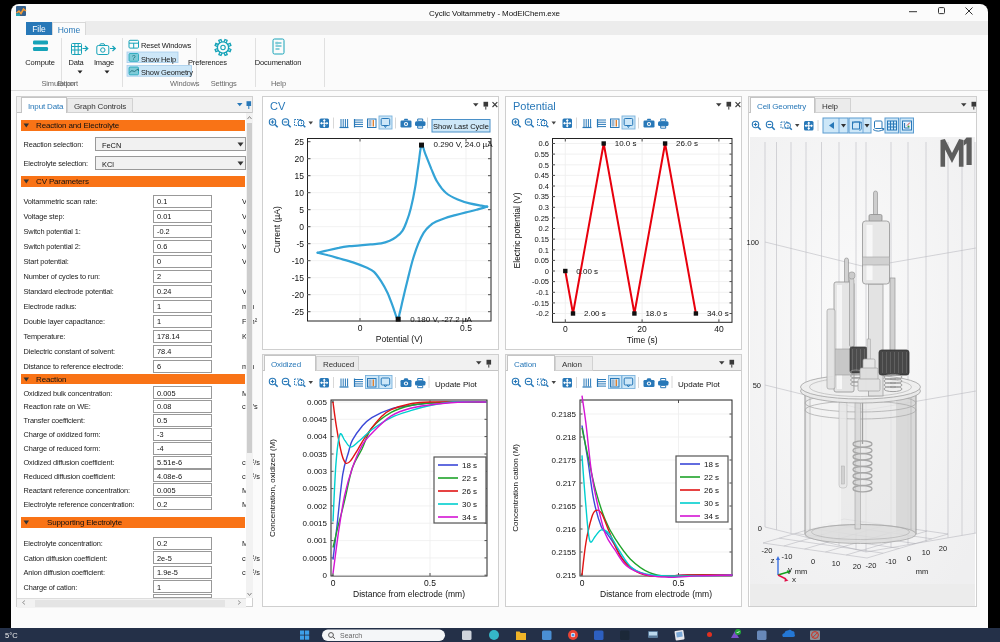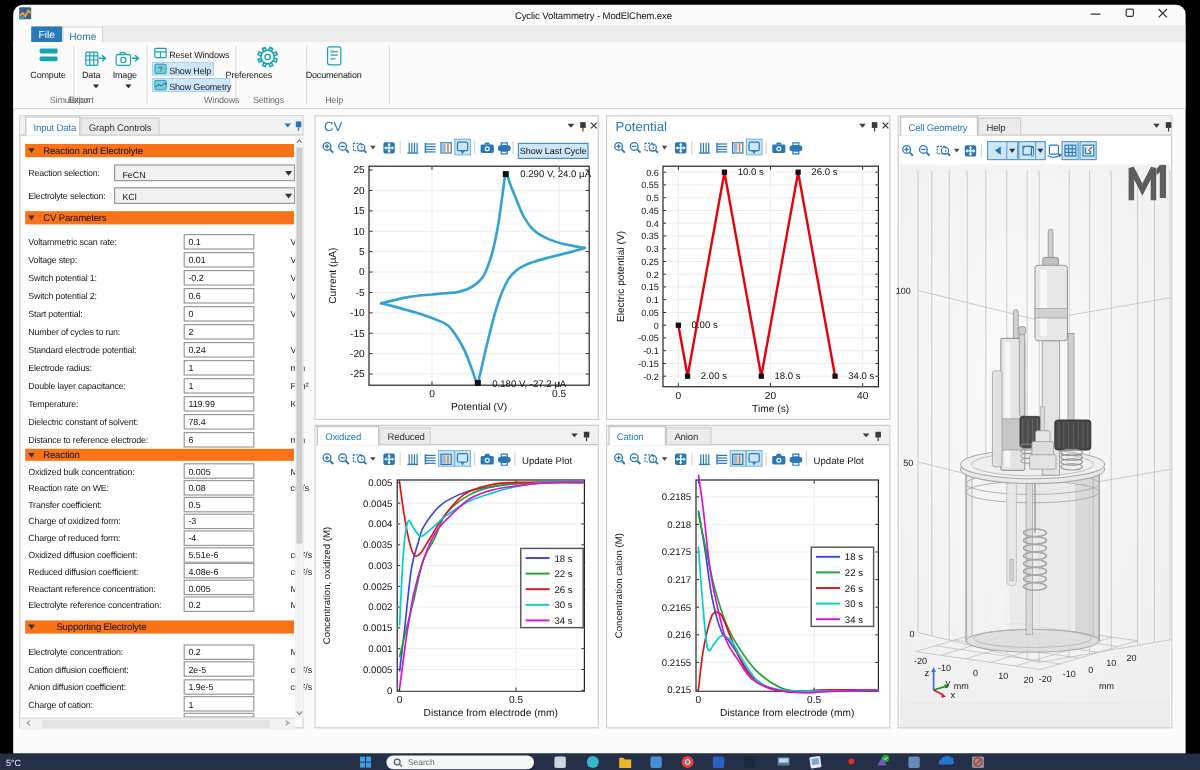--- a/index.html
+++ b/index.html
@@ -145,21 +145,21 @@
 <div class="lbl" style="left:6.5px;top:190.0px">Standard electrode potential:</div>
 <div class="inp" style="left:136px;top:187.5px;width:59px;height:13px">0.24</div>
 <div class="unit" style="left:199px;top:190.0px">V</div>
 <div class="lbl" style="left:6.5px;top:205.0px">Electrode radius:</div>
 <div class="inp" style="left:136px;top:202.5px;width:59px;height:13px">1</div>
 <div class="unit" style="left:199px;top:205.0px">mm</div>
 <div class="lbl" style="left:6.5px;top:220.0px">Double layer capacitance:</div>
 <div class="inp" style="left:136px;top:217.5px;width:59px;height:13px">1</div>
 <div class="unit" style="left:199px;top:220.0px">F/m²</div>
 <div class="lbl" style="left:6.5px;top:235.0px">Temperature:</div>
-<div class="inp" style="left:136px;top:232.5px;width:59px;height:13px">119.99</div>
+<div class="inp" style="left:136px;top:232.5px;width:59px;height:13px">178.14</div>
 <div class="unit" style="left:199px;top:235.0px">K</div>
 <div class="lbl" style="left:6.5px;top:250.0px">Dielectric constant of solvent:</div>
 <div class="inp" style="left:136px;top:247.5px;width:59px;height:13px">78.4</div>
 <div class="lbl" style="left:6.5px;top:265.0px">Distance to reference electrode:</div>
 <div class="inp" style="left:136px;top:262.5px;width:59px;height:13px">6</div>
 <div class="unit" style="left:199px;top:265.0px">mm</div>
 <div class="sect" style="left:4px;top:276.5px;width:224px;padding-left:15px">Reaction</div>
 <svg class="abs" style="left:6px;top:279.5px" width="8" height="6">
       <path d="M0.5 0.5 h5.5 l-2.75 4 z" fill="#333"></path>
     </svg>

